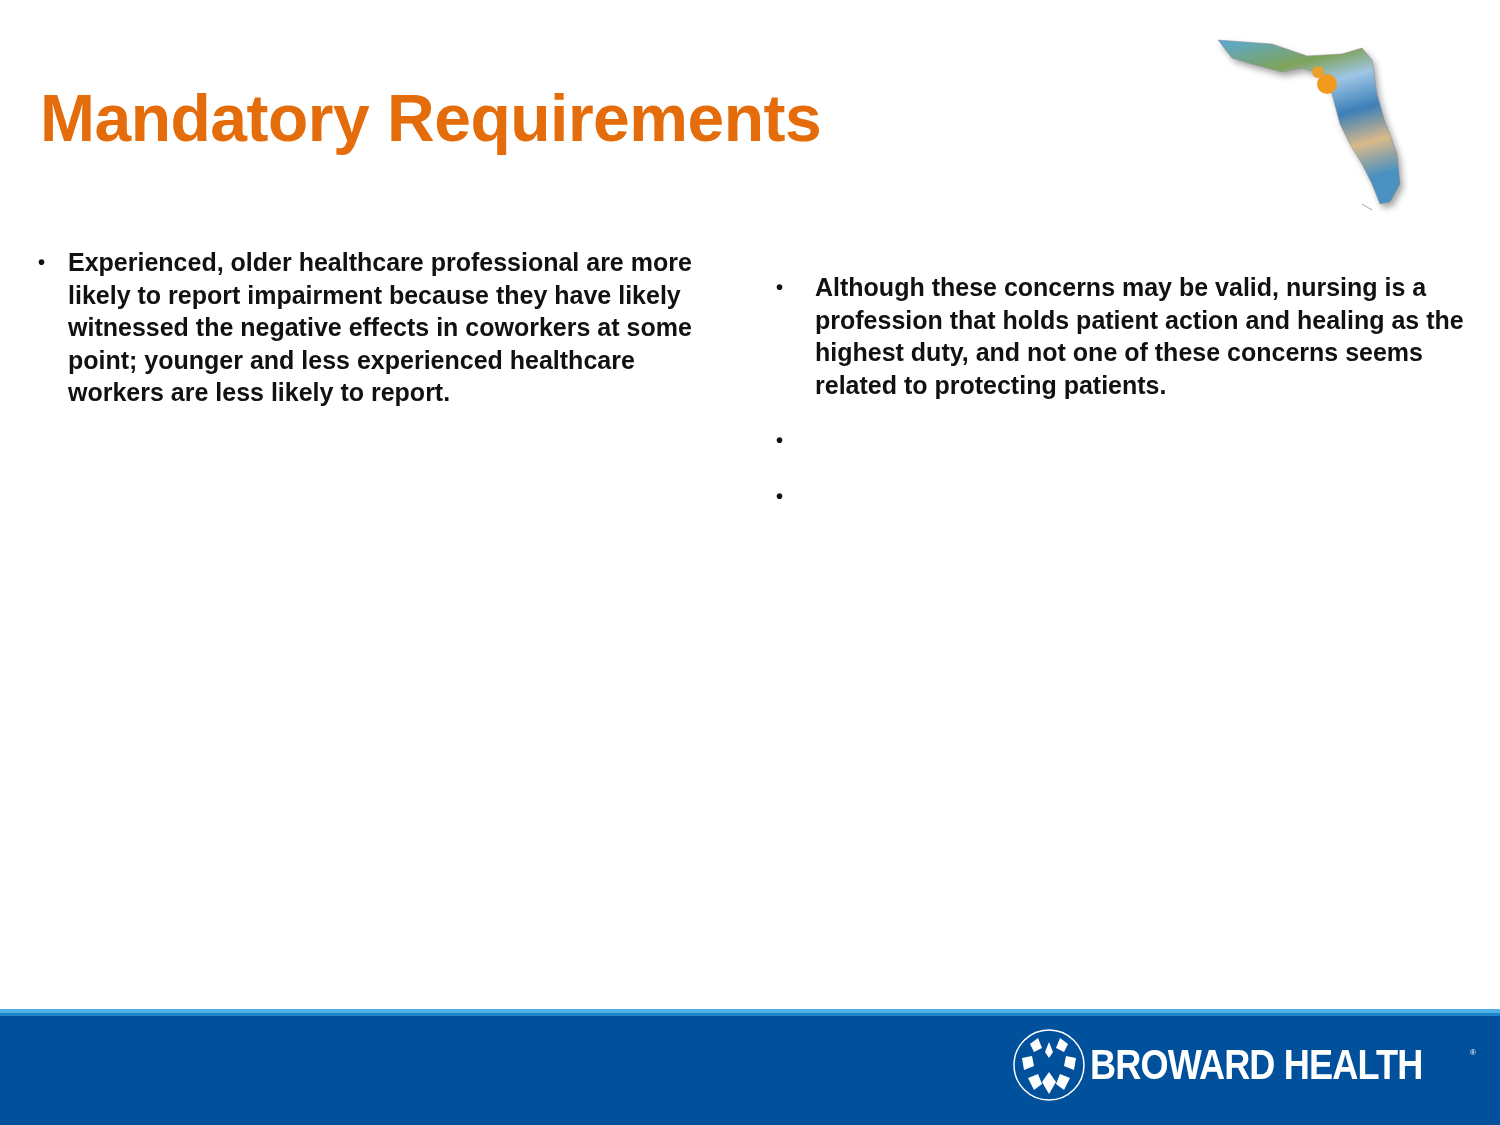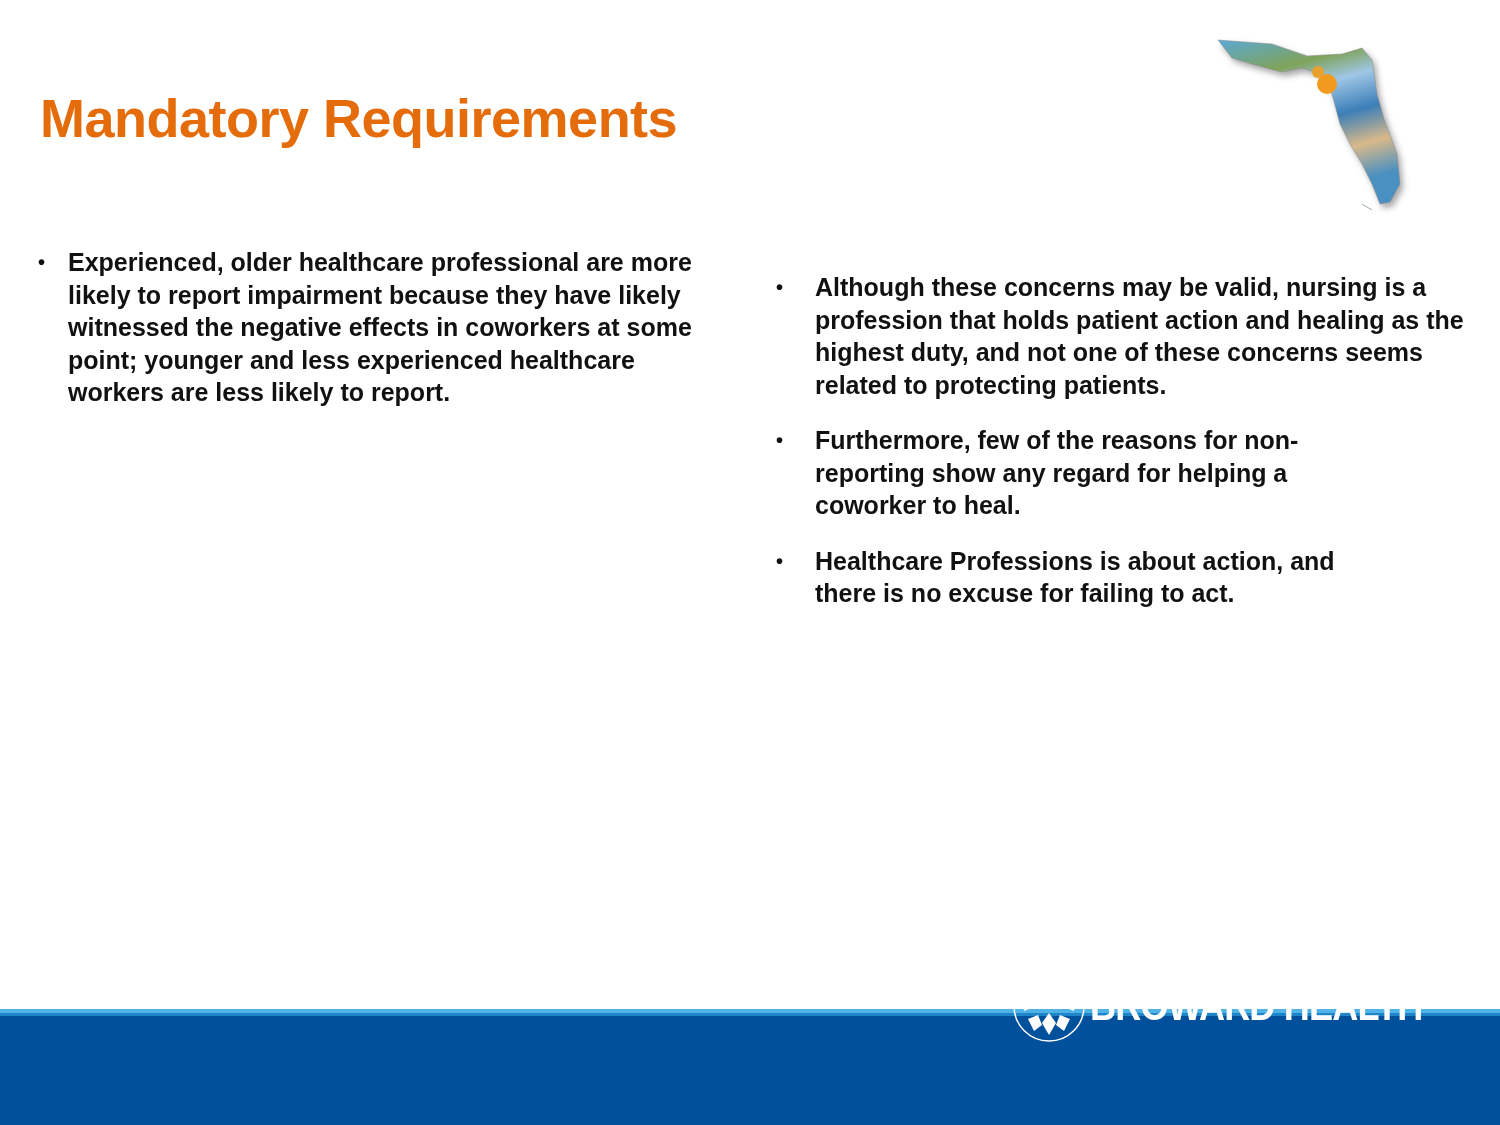--- a/index.html
+++ b/index.html
@@ -1,31 +1,31 @@
 <!DOCTYPE html>
 <html><head>
   <meta charset="utf-8">
   <style>
     html, body { margin:0; padding:0; }
     body { width:1500px; height:1125px; position:relative; background:#ffffff; overflow:hidden;
       font-family:"Liberation Sans", sans-serif; }
-    .title { position:absolute; left:40px; top:78px; font-size:54px; font-weight:bold; color:#E46C0A;
+    .title { position:absolute; left:40px; top:78px; font-size:66px; font-weight:bold; color:#E46C0A;
       letter-spacing:-0.5px; margin:0; line-height:80px; }
     .florida { position:absolute; left:1212px; top:34px; width:200px; height:180px; }
     .col { position:absolute; font-weight:bold; color:#111; font-size:25px; line-height:32.5px; }
     .col-left { left:38px; top:246px; width:680px; }
     .col-right { left:776px; top:271px; width:690px; }
     .bullet { display:flex; margin:0 0 23px 0; }
     .bullet .dot { width:30px; flex:0 0 30px; font-size:20px; }
     .col-right .bullet .dot { width:39px; flex:0 0 39px; }
     .bullet .txt { flex:1; }
     .footer { position:absolute; left:0; top:1009px; width:1500px; height:116px; background:#00509B; }
     .footer .stripe1 { position:absolute; left:0; top:0; width:100%; height:4px; background:#4FB3E8; }
     .footer .stripe2 { position:absolute; left:0; top:4px; width:100%; height:3px; background:#1E86C8; }
-    .logo { position:absolute; left:1012px; top:967px; height:78px; display:flex; align-items:center; }
+    .logo { position:absolute; left:1012px; top:1026px; height:78px; display:flex; align-items:center; }
     .logo-mark { width:74px; height:74px; }
     .logo-text { color:#fff; font-weight:bold; font-size:42px; letter-spacing:-1px; margin-left:4px;
       transform:scaleX(0.86); transform-origin:left center; font-family:"Liberation Sans", sans-serif; }
     .logo-tm { position:absolute; left:458px; top:22px; color:#fff; font-size:8px; }
   </style>
 </head>
 <body>
 
 <h1 class="title">Mandatory Requirements</h1>
 
@@ -55,25 +55,23 @@
   </div>
 </div>
 
 <div class="col col-right">
   <div class="bullet">
     <span class="dot">•</span>
     <span class="txt">Although these concerns may be valid, nursing is a profession that holds patient action and healing as the highest duty, and not one of these concerns seems related to protecting patients.</span>
   </div>
   <div class="bullet">
     <span class="dot">•</span>
-    <span class="txt" style="max-width:560px;">Furthermore, few of the reasons for non-reporting show any regard for helping a coworker to heal.</span>
   </div>
   <div class="bullet">
     <span class="dot">•</span>
-    <span class="txt" style="max-width:580px;">Healthcare Professions is about action, and there is no excuse for failing to act.</span>
   </div>
 </div>
 
 <div class="footer">
   <div class="stripe1"></div>
   <div class="stripe2"></div>
 </div>
 
 <div class="logo">
   <svg class="logo-mark" viewBox="0 0 74 74">

